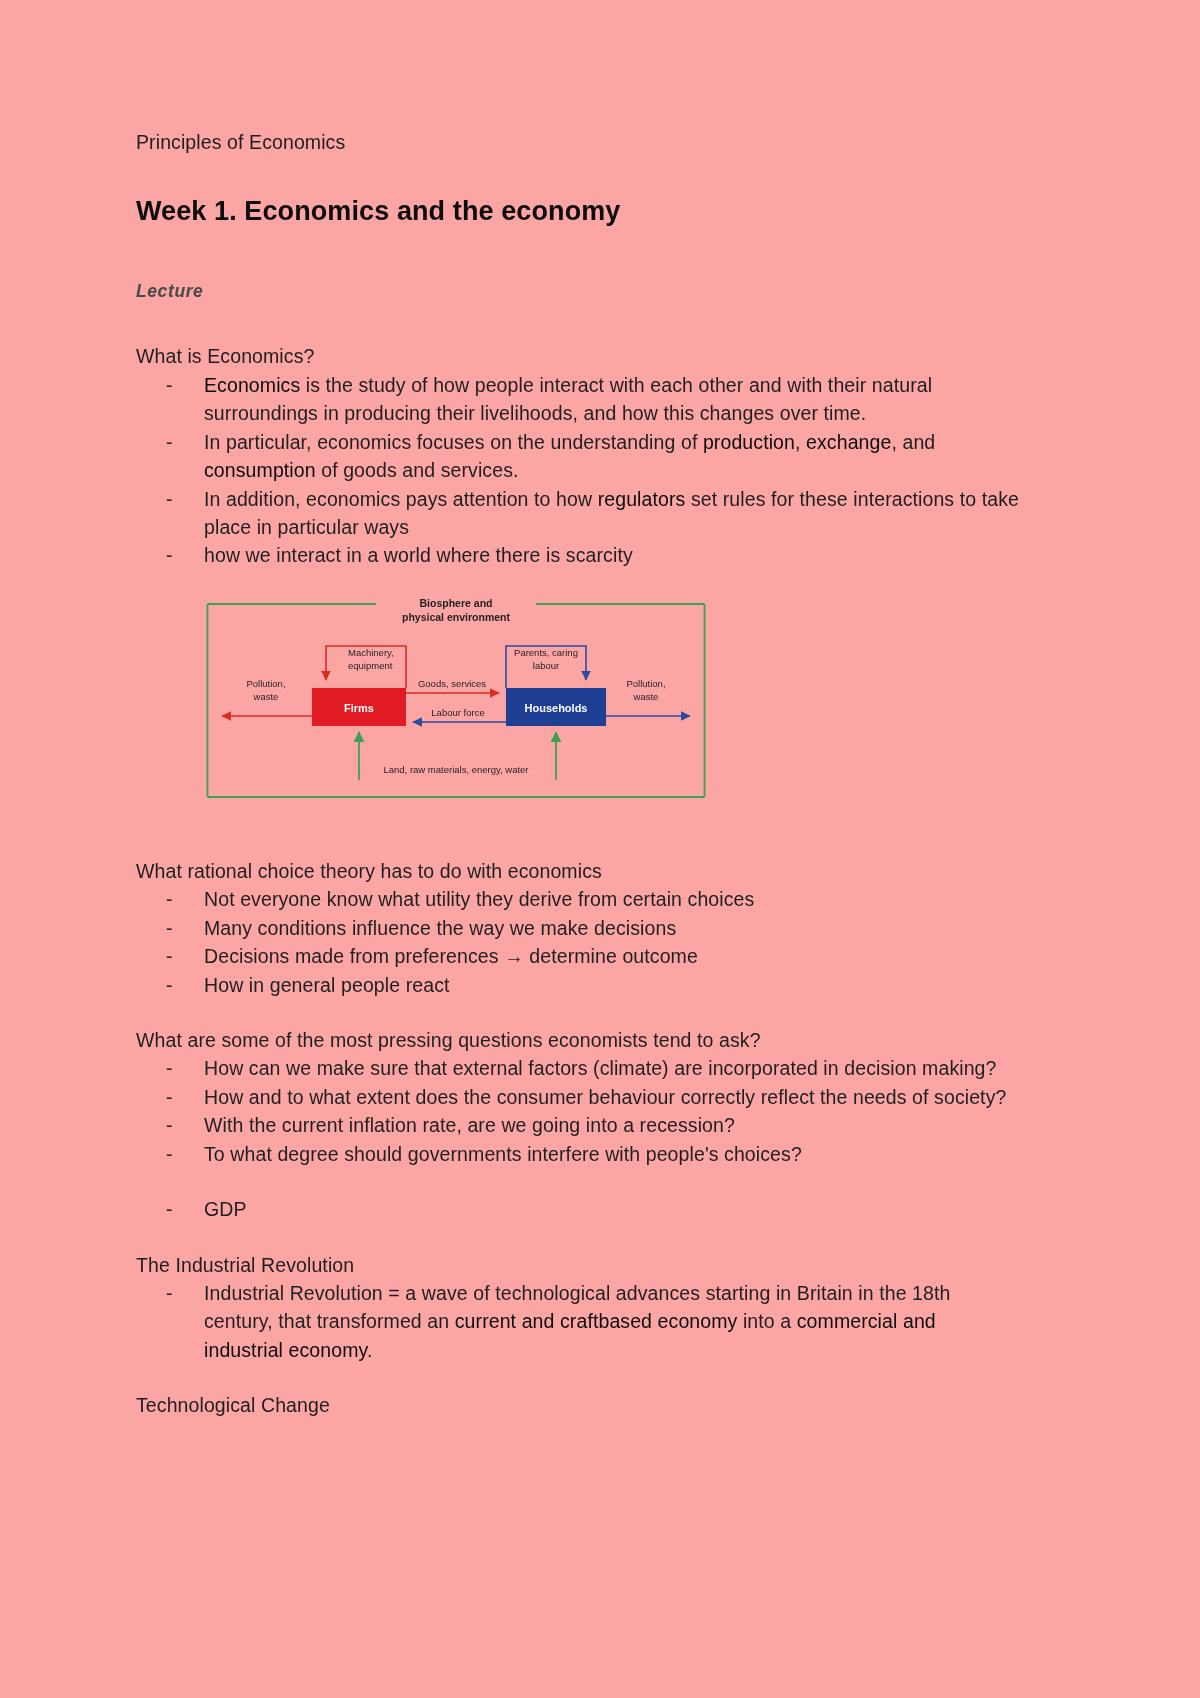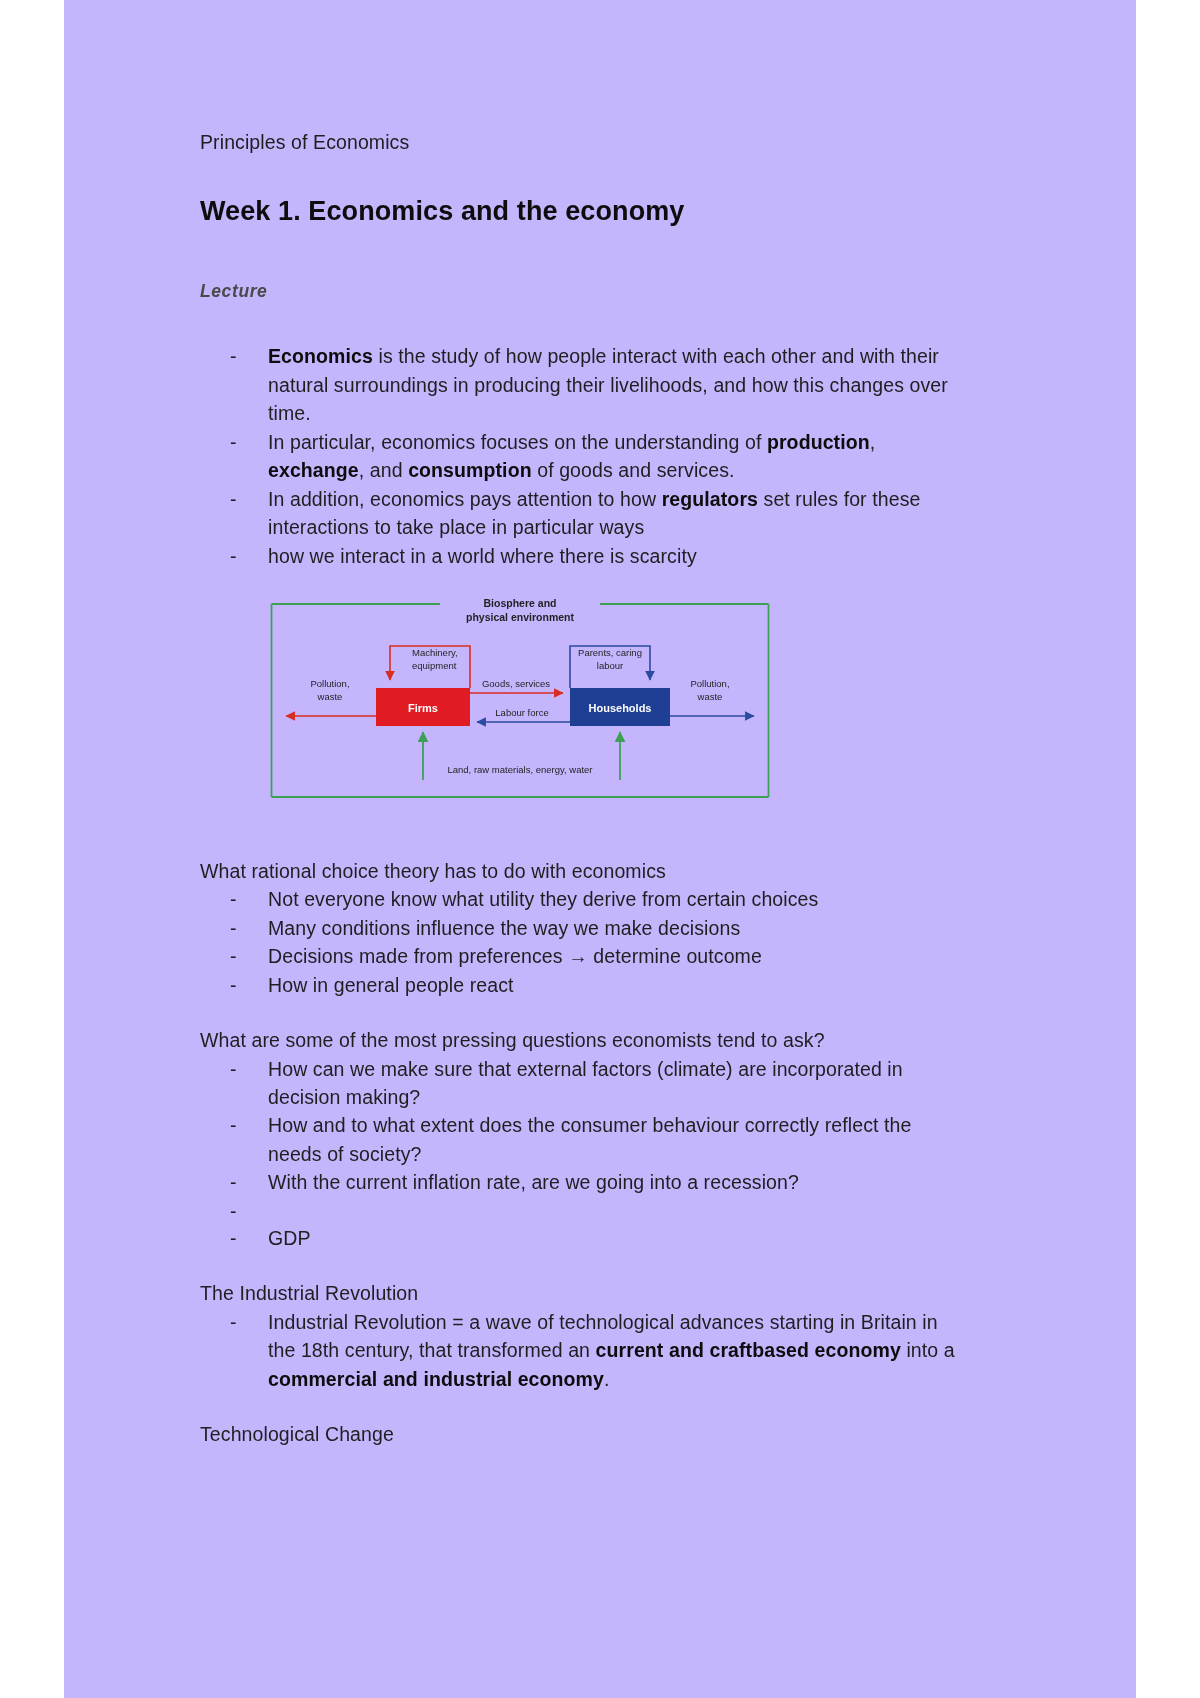--- a/index.html
+++ b/index.html
@@ -7,24 +7,24 @@
     margin: 0;
     padding: 0;
     background: #ffffff;
   }
   body {
     font-family: "Liberation Sans", sans-serif;
     color: #1a1a1a;
   }
   .page {
     position: relative;
-    width: 1072px;
+    width: 1200px;
     height: 1698px;
     margin: 0 auto;
-    background: #c4b5fd;
+    background: #fca5a5;
     box-sizing: border-box;
     padding: 128px 180px 0 136px;
     overflow: hidden;
   }
 
   
   .doc-subtitle {
     font-size: 19.5px;
     line-height: 1.45;
     color: #1f1f1f;
@@ -71,21 +71,21 @@
     padding-left: 68px;
     margin: 0;
     letter-spacing: 0.1px;
   }
   ul.dash-list > li .dash {
     position: absolute;
     left: 30px;
     top: 0;
     color: #1f1f1f;
   }
-  b, strong { font-weight: bold; color: #0d0d0d; }
+  b, strong { font-weight: normal; color: #0d0d0d; }
 
   .group { margin: 0 0 0 0; }
   .group + .group { margin-top: 27px; }
 
   
   .diagram-wrap {
     margin: 28px 0 0 26px;
     width: 500px;
   }
   .diagram {
@@ -102,20 +102,21 @@
 
 <div class="page">
 
   <div class="doc-subtitle">Principles of Economics</div>
 
   <h1 class="doc-title">Week 1. Economics and the economy</h1>
 
   <div class="section-label">Lecture</div>
 
   <div class="group">
+    <p class="lead">What is Economics?</p>
     <ul class="dash-list">
       <li>
         <span class="dash">-</span><b>Economics</b><span> is the study of how people interact with each other and with their natural surroundings in producing their livelihoods, and how this changes over time.</span>
       </li>
       <li>
         <span class="dash">-</span><span>In particular, economics focuses on the understanding of </span><b>production</b><span>, </span><b>exchange</b><span>, and </span><b>consumption</b><span> of goods and services.</span>
       </li>
       <li>
         <span class="dash">-</span><span>In addition, economics pays attention to how </span><b>regulators</b><span> set rules for these interactions to take place in particular ways</span>
       </li>
@@ -202,21 +203,21 @@
       <li><span class="dash">-</span><span>How in general people react</span></li>
     </ul>
   </div>
 
   <div class="group">
     <p class="lead">What are some of the most pressing questions economists tend to ask?</p>
     <ul class="dash-list">
       <li><span class="dash">-</span><span>How can we make sure that external factors (climate) are incorporated in decision making?</span></li>
       <li><span class="dash">-</span><span>How and to what extent does the consumer behaviour correctly reflect the needs of society?</span></li>
       <li><span class="dash">-</span><span>With the current inflation rate, are we going into a recession?</span></li>
-      <li><span class="dash">-</span></li>
+      <li><span class="dash">-</span><span>To what degree should governments interfere with people's choices?</span></li>
     </ul>
   </div>
 
   <div class="group">
     <ul class="dash-list">
       <li><span class="dash">-</span><span>GDP</span></li>
     </ul>
   </div>
 
   <div class="group">

